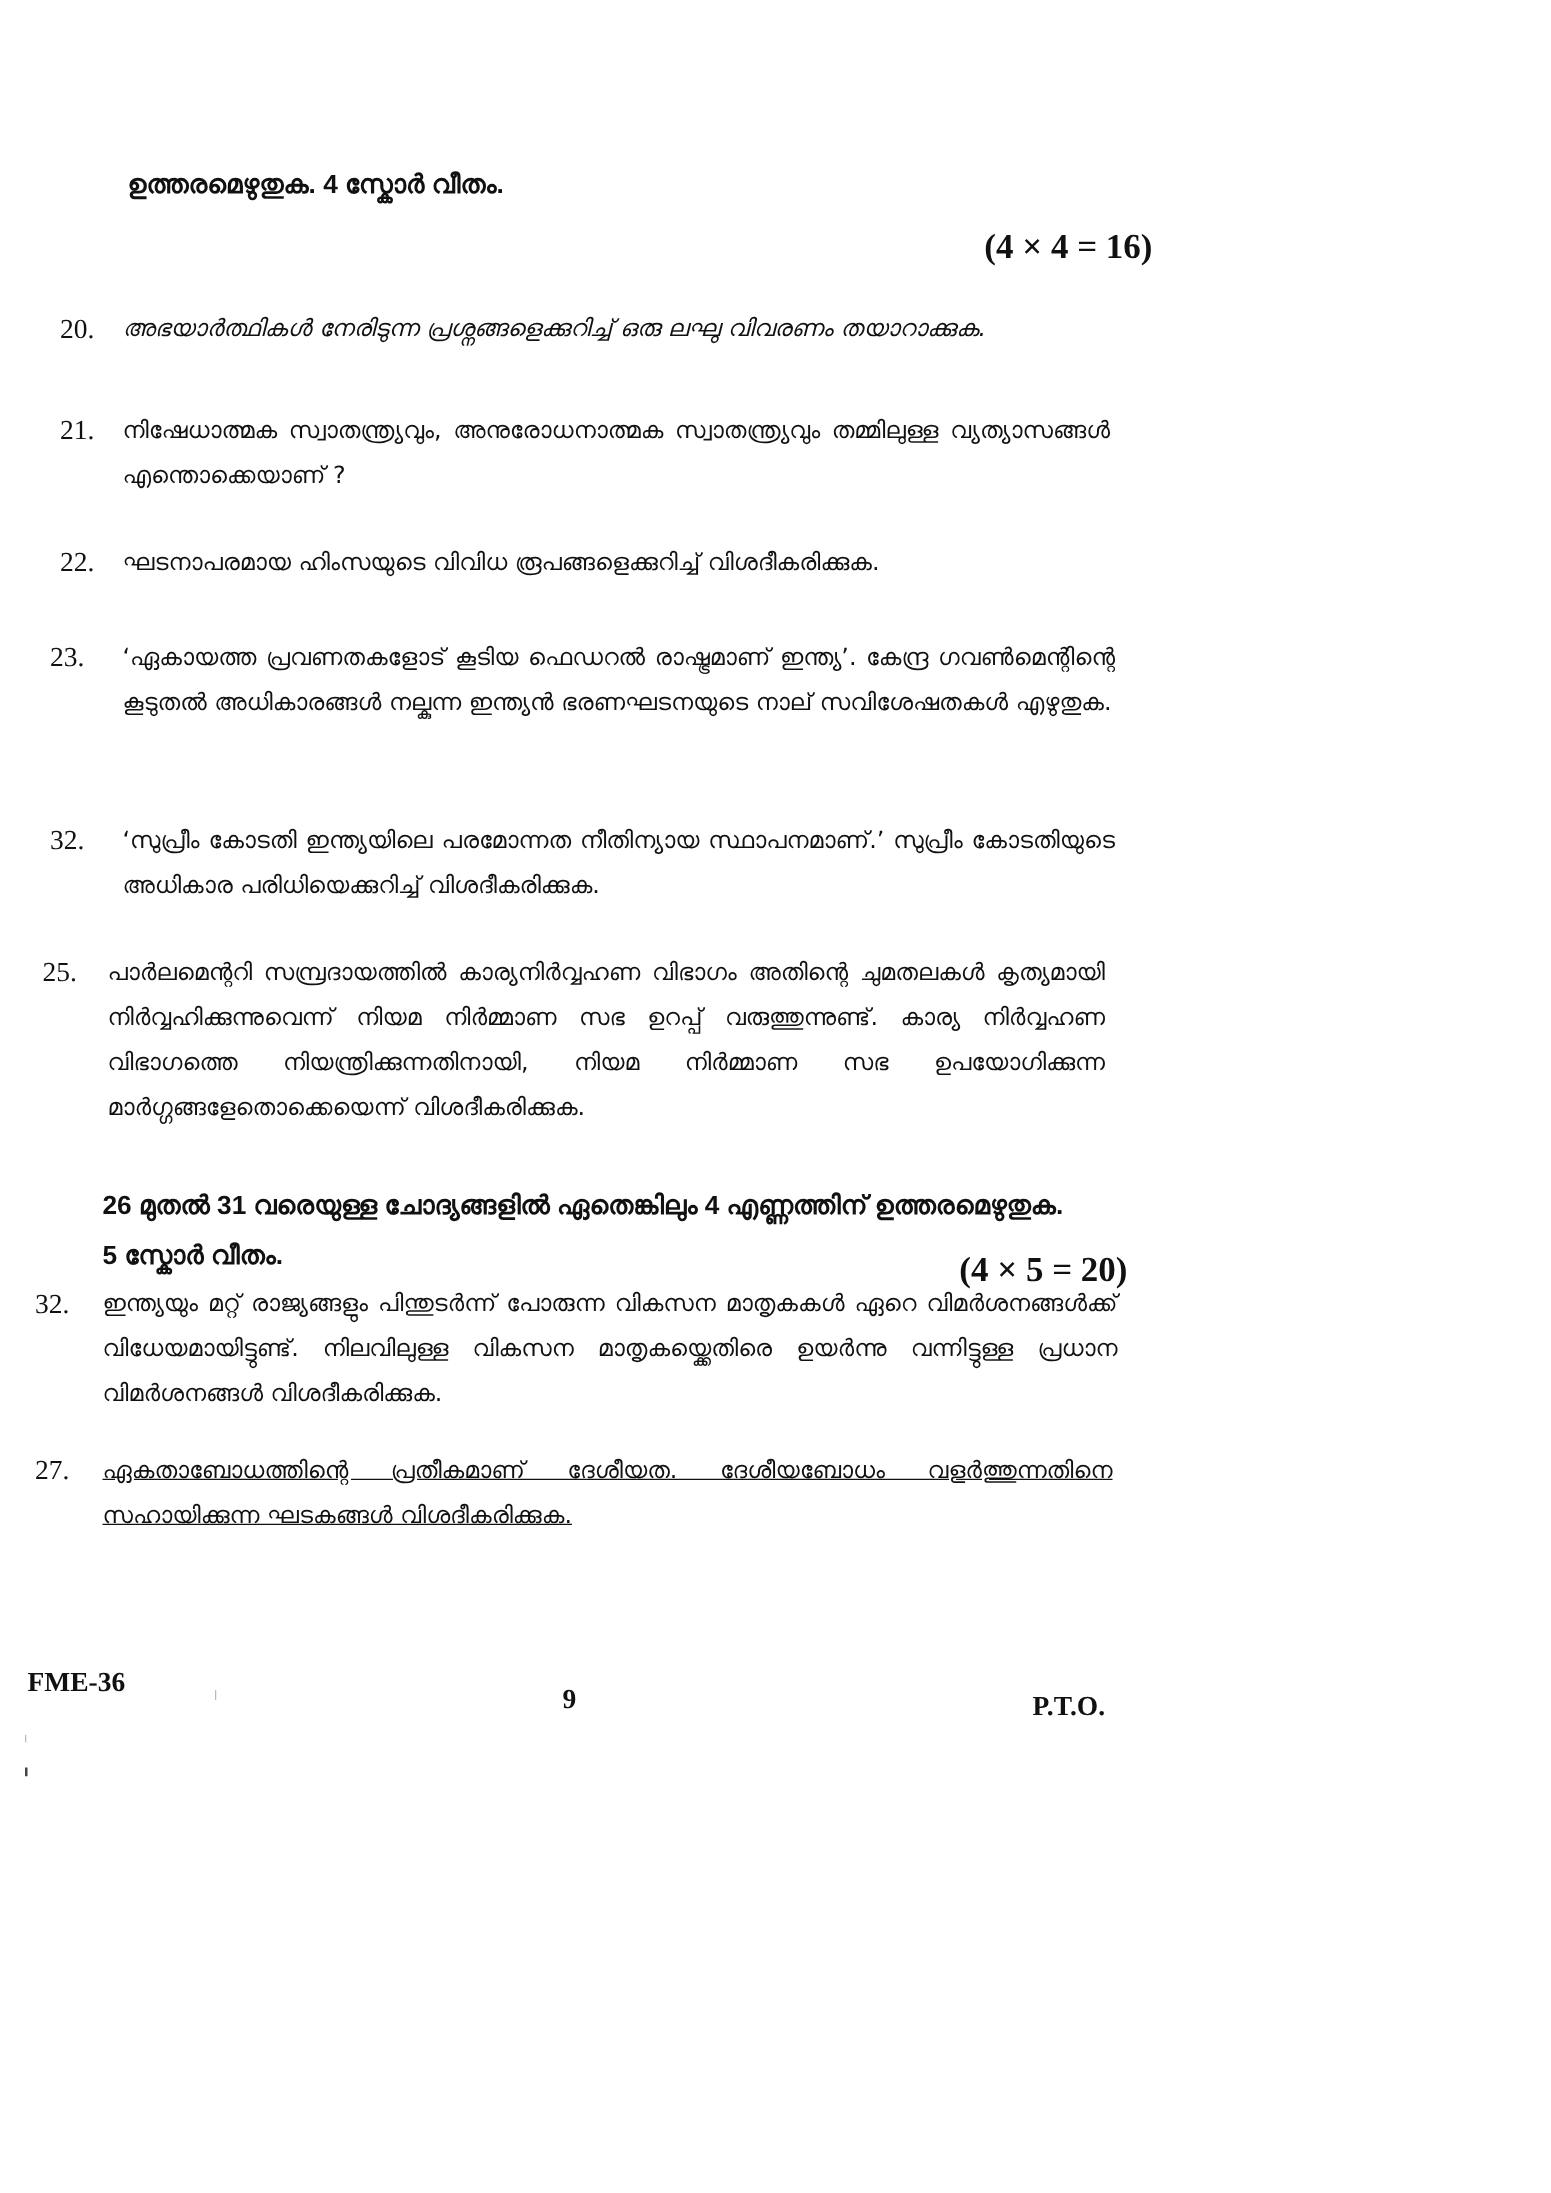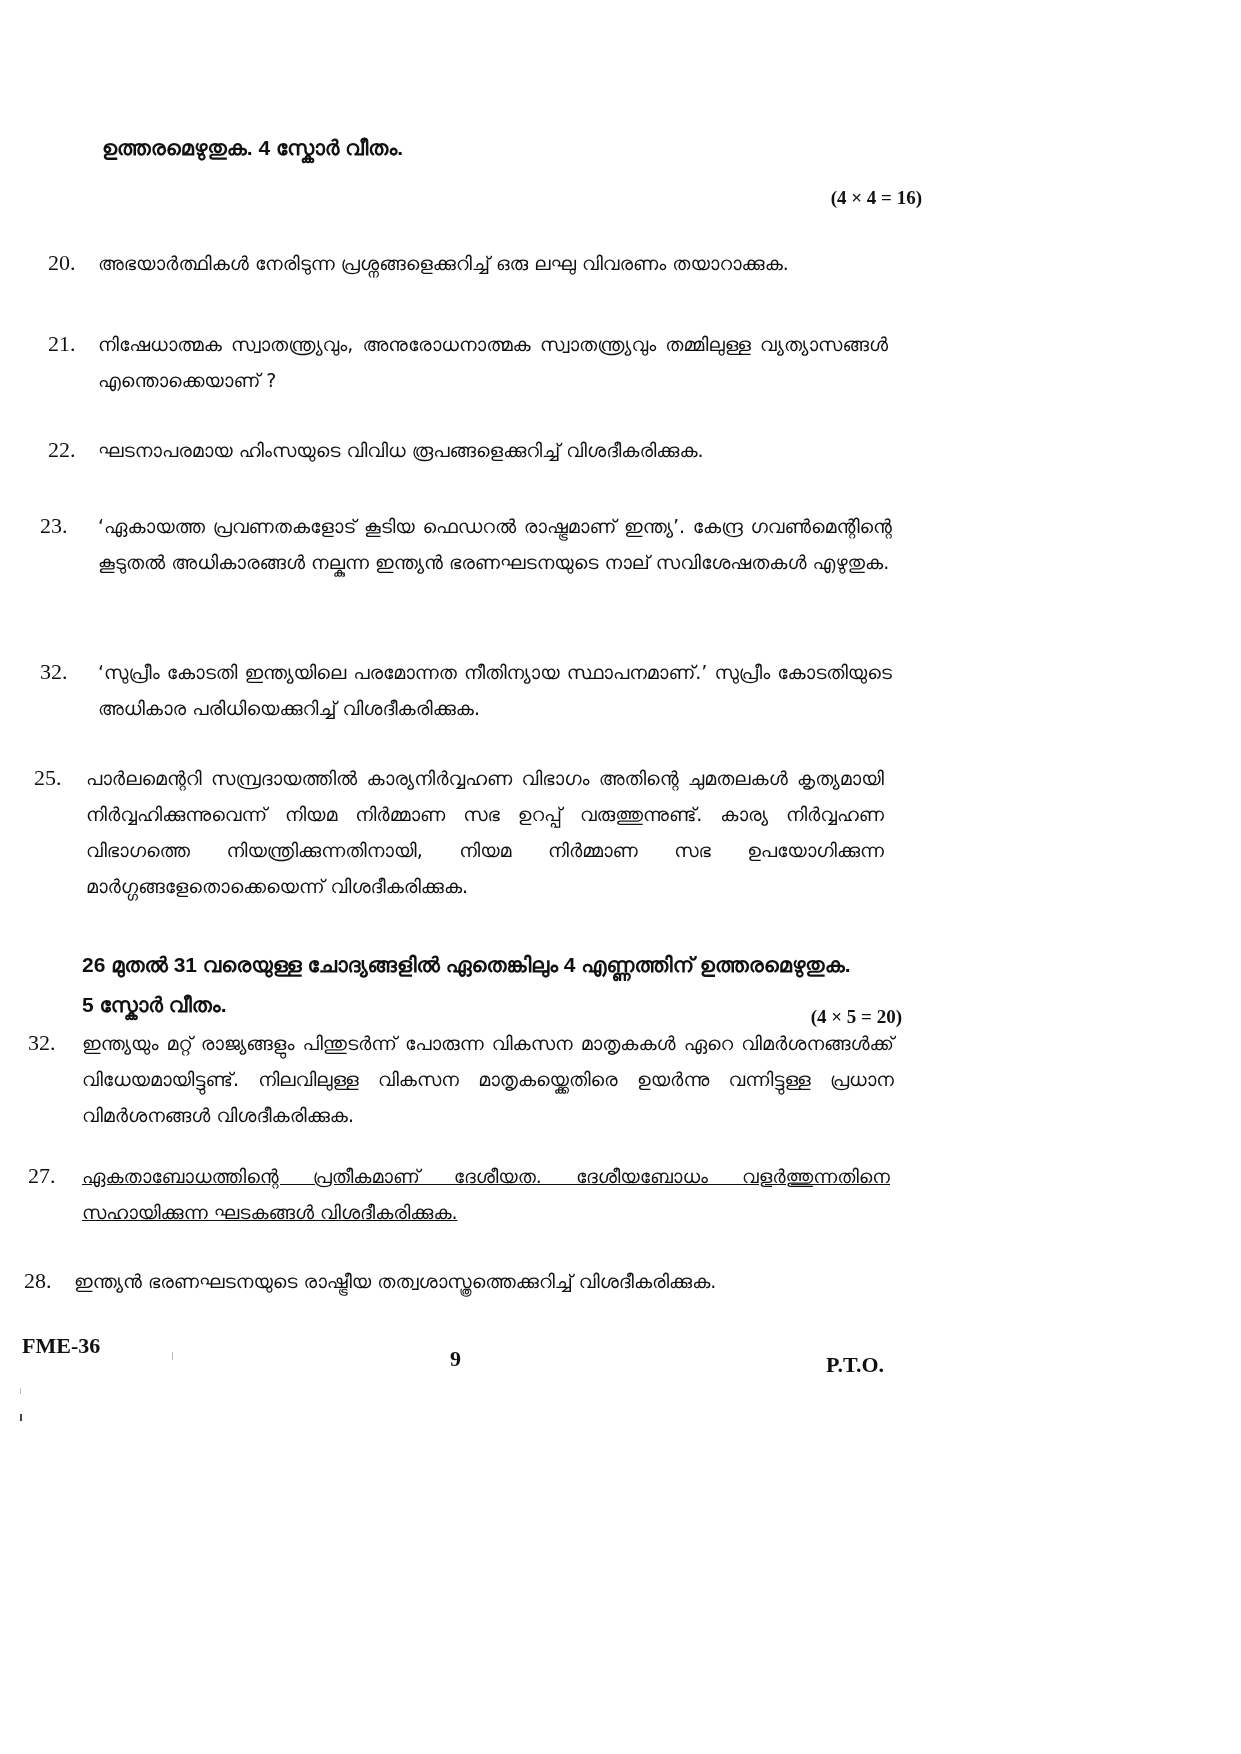--- a/index.html
+++ b/index.html
@@ -25,21 +25,21 @@
       position: absolute;
       font-weight: bold;
       font-size: 21px;
       line-height: 40px;
       font-family: "Liberation Sans", "DejaVu Sans", sans-serif;
     }
     .instruction .marks {
       position: absolute;
       right: 0;
       font-family: "Liberation Serif", "DejaVu Serif", serif;
-      font-size: 19px;
+      font-size: 28px;
     }
     .question {
       position: absolute;
       font-size: 19px;
       line-height: 36px;
       font-family: "DejaVu Sans", "Liberation Sans", sans-serif;
     }
     .question .qnum {
       position: absolute;
       left: 0;
@@ -68,21 +68,21 @@
 
 <div class="page">
 
   <div class="instruction" style="left:102px; top:128px; width:820px;">
     <div>ഉത്തരമെഴുതുക. 4 സ്കോർ വീതം.</div>
     <span class="marks" style="top:50px;">(4 × 4 = 16)</span>
   </div>
 
   <div class="question" style="left:48px; top:245px; width:840px;">
     <span class="qnum">20.</span>
-    <span class="qtext" style="margin-left:50px;">അഭയാർത്ഥികൾ നേരിടുന്ന പ്രശ്നങ്ങളെക്കുറിച്ച് ഒരു ലഘു വിവരണം തയാറാക്കുക.</span>
+    <span class="qtext" style="margin-left:50px;font-style:italic;">അഭയാർത്ഥികൾ നേരിടുന്ന പ്രശ്നങ്ങളെക്കുറിച്ച് ഒരു ലഘു വിവരണം തയാറാക്കുക.</span>
   </div>
 
   <div class="question" style="left:48px; top:326px; width:840px;">
     <span class="qnum">21.</span>
     <span class="qtext" style="margin-left:50px;">നിഷേധാത്മക സ്വാതന്ത്ര്യവും, അനുരോധനാത്മക സ്വാതന്ത്ര്യവും തമ്മിലുള്ള വ്യത്യാസങ്ങൾ എന്തൊക്കെയാണ് ?</span>
   </div>
 
   <div class="question" style="left:48px; top:432px; width:840px;">
     <span class="qnum">22.</span>
     <span class="qtext" style="margin-left:50px;">ഘടനാപരമായ ഹിംസയുടെ വിവിധ രൂപങ്ങളെക്കുറിച്ച് വിശദീകരിക്കുക.</span>
@@ -112,24 +112,20 @@
   <div class="question" style="left:28px; top:1025px; width:866px;">
     <span class="qnum">32.</span>
     <span class="qtext" style="margin-left:54px;">ഇന്ത്യയും മറ്റ് രാജ്യങ്ങളും പിന്തുടർന്ന് പോരുന്ന വികസന മാതൃകകൾ ഏറെ വിമർശനങ്ങൾക്ക് വിധേയമായിട്ടുണ്ട്. നിലവിലുള്ള വികസന മാതൃകയ്ക്കെതിരെ ഉയർന്നു വന്നിട്ടുള്ള പ്രധാന വിമർശനങ്ങൾ വിശദീകരിക്കുക.</span>
   </div>
 
   <div class="question" style="left:28px; top:1158px; width:862px;">
     <span class="qnum">27.</span>
     <span class="qtext" style="margin-left:54px;text-decoration:underline;">ഏകതാബോധത്തിന്റെ പ്രതീകമാണ് ദേശീയത. ദേശീയബോധം വളർത്തുന്നതിനെ സഹായിക്കുന്ന ഘടകങ്ങൾ വിശദീകരിക്കുക.</span>
   </div>
 
-  <div class="question" style="left:24px; top:1263px; width:866px;">
-    <span class="qnum">28.</span>
-    <span class="qtext" style="margin-left:50px;">ഇന്ത്യൻ ഭരണഘടനയുടെ രാഷ്ട്രീയ തത്വശാസ്ത്രത്തെക്കുറിച്ച് വിശദീകരിക്കുക.</span>
-  </div>
 
   <div class="footer-item" style="left:22px; top:1333px;">FME-36</div>
   <div class="footer-item" style="left:450px; top:1346px;">9</div>
   <div class="footer-item" style="left:826px; top:1352px;">P.T.O.</div>
 
   <div class="speck" style="left:172px; top:1352px; width:1px; height:8px;"></div>
   <div class="speck" style="left:20px; top:1388px; width:1px; height:6px;"></div>
   <div class="speck" style="left:20px; top:1414px; width:2px; height:7px; background:#444;"></div>
 </div>
 

